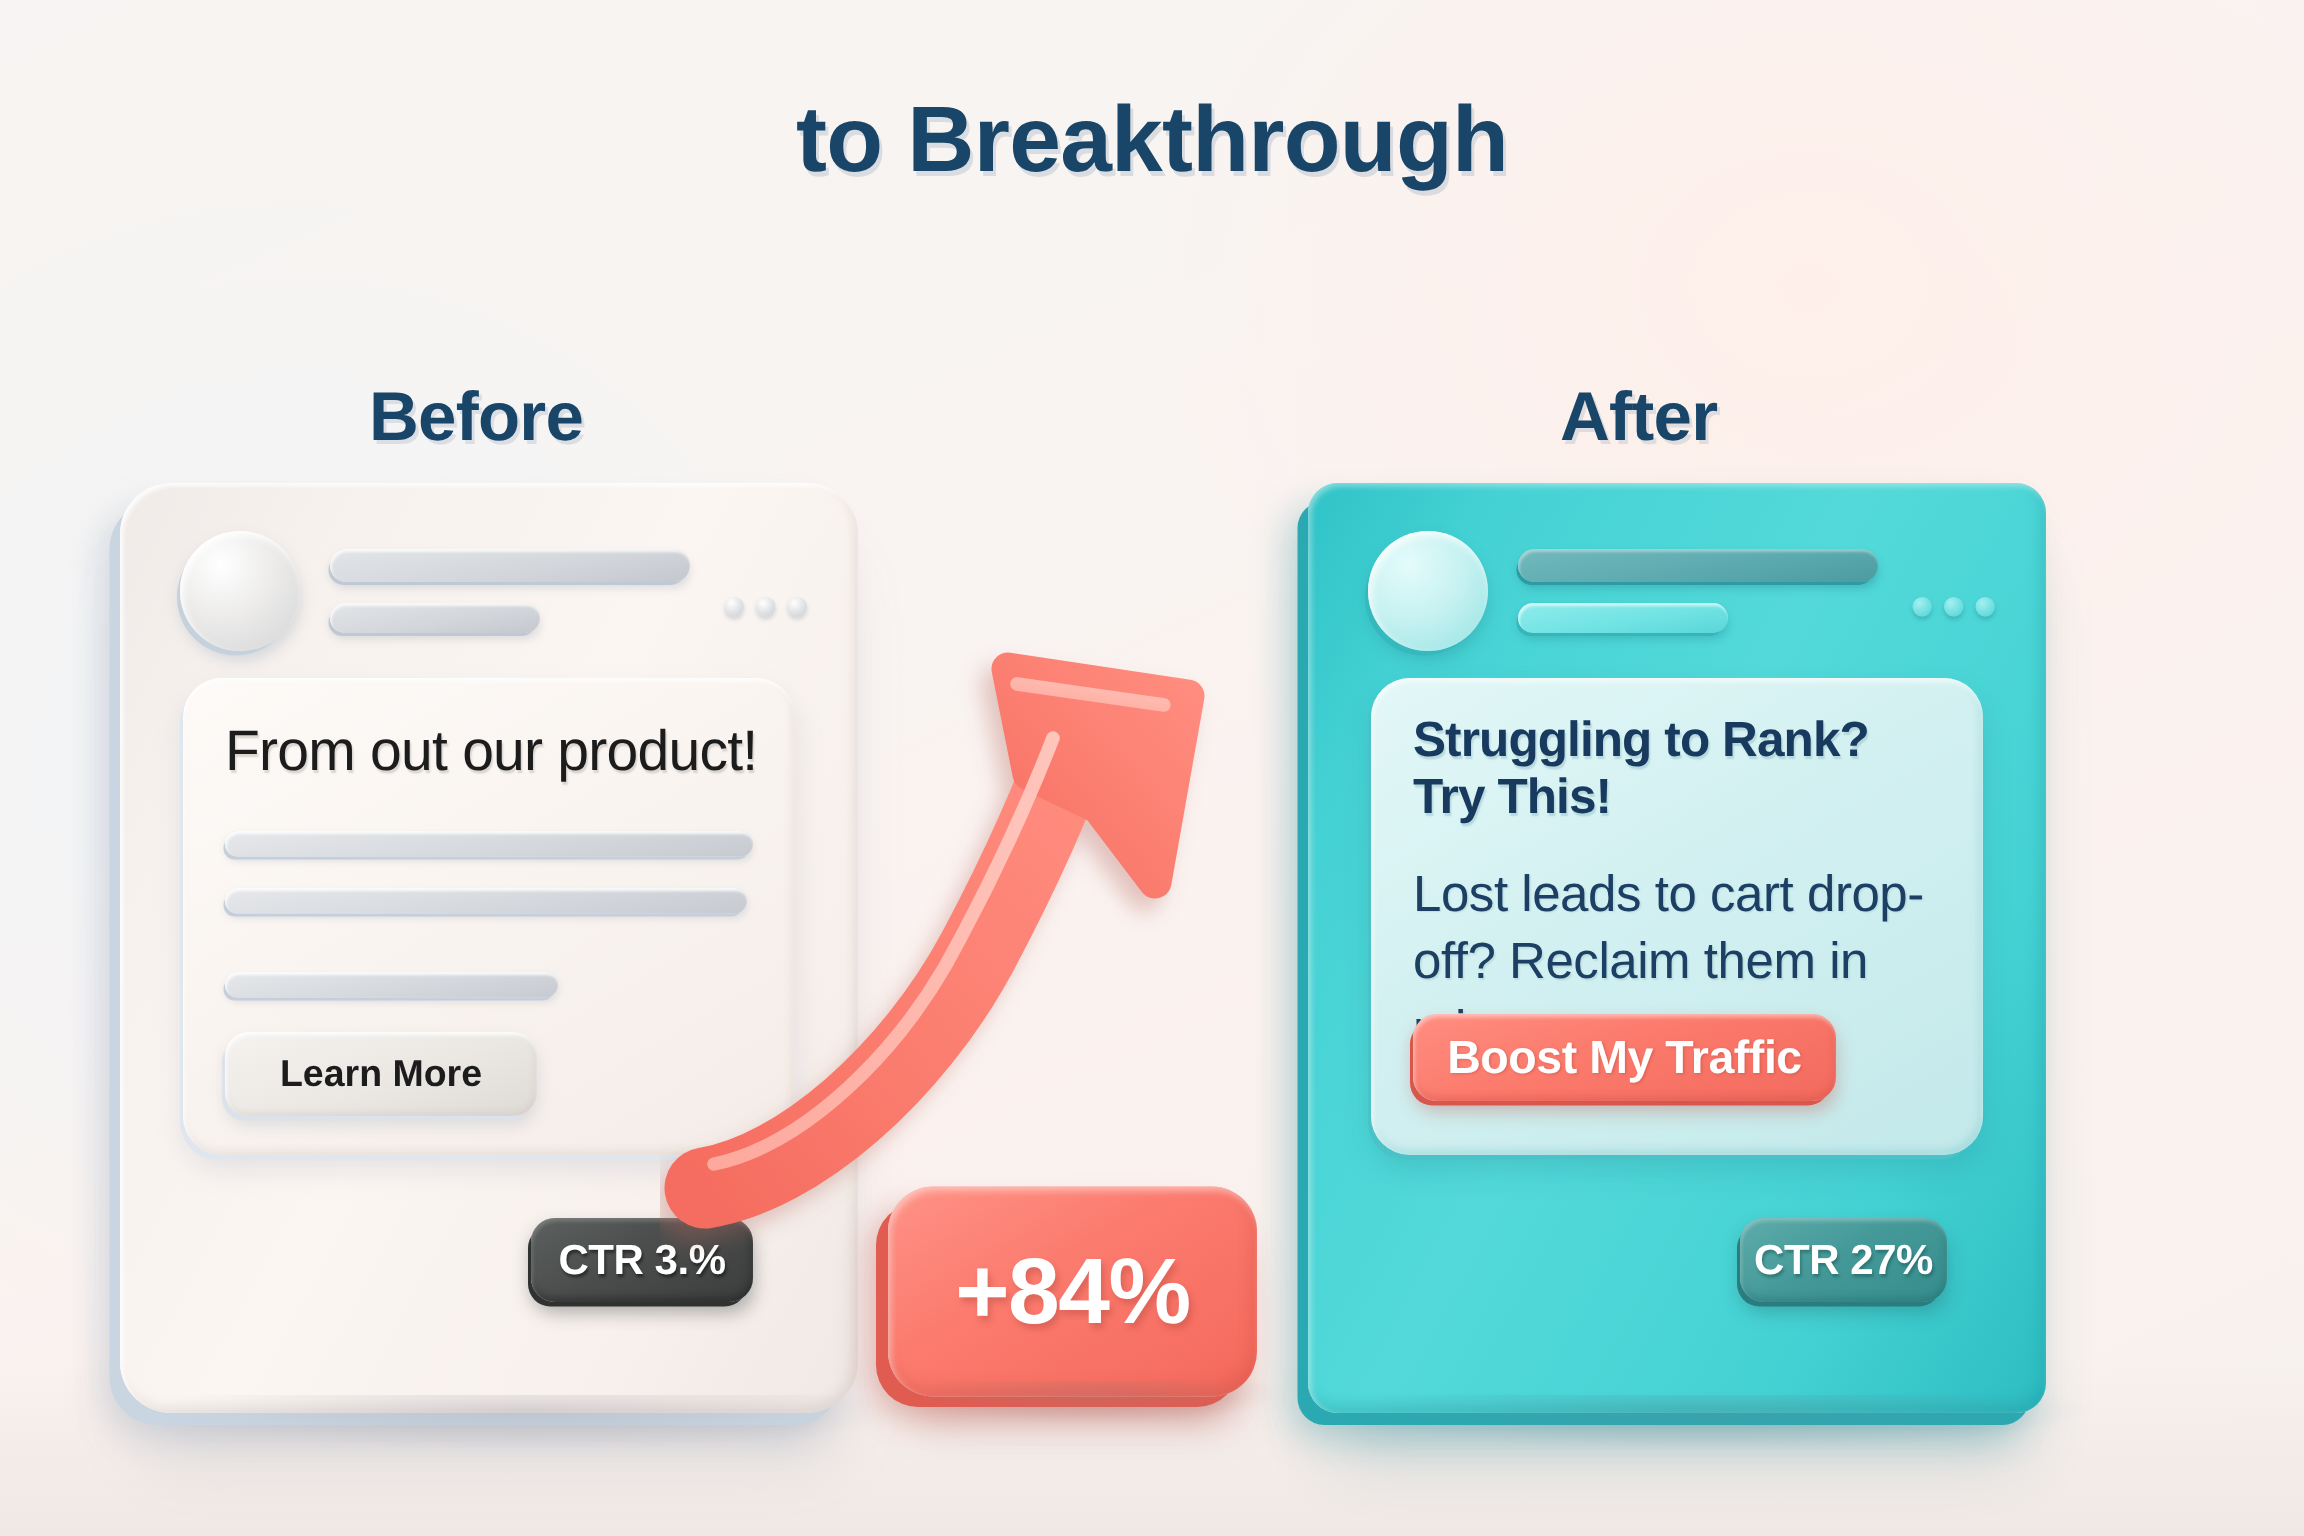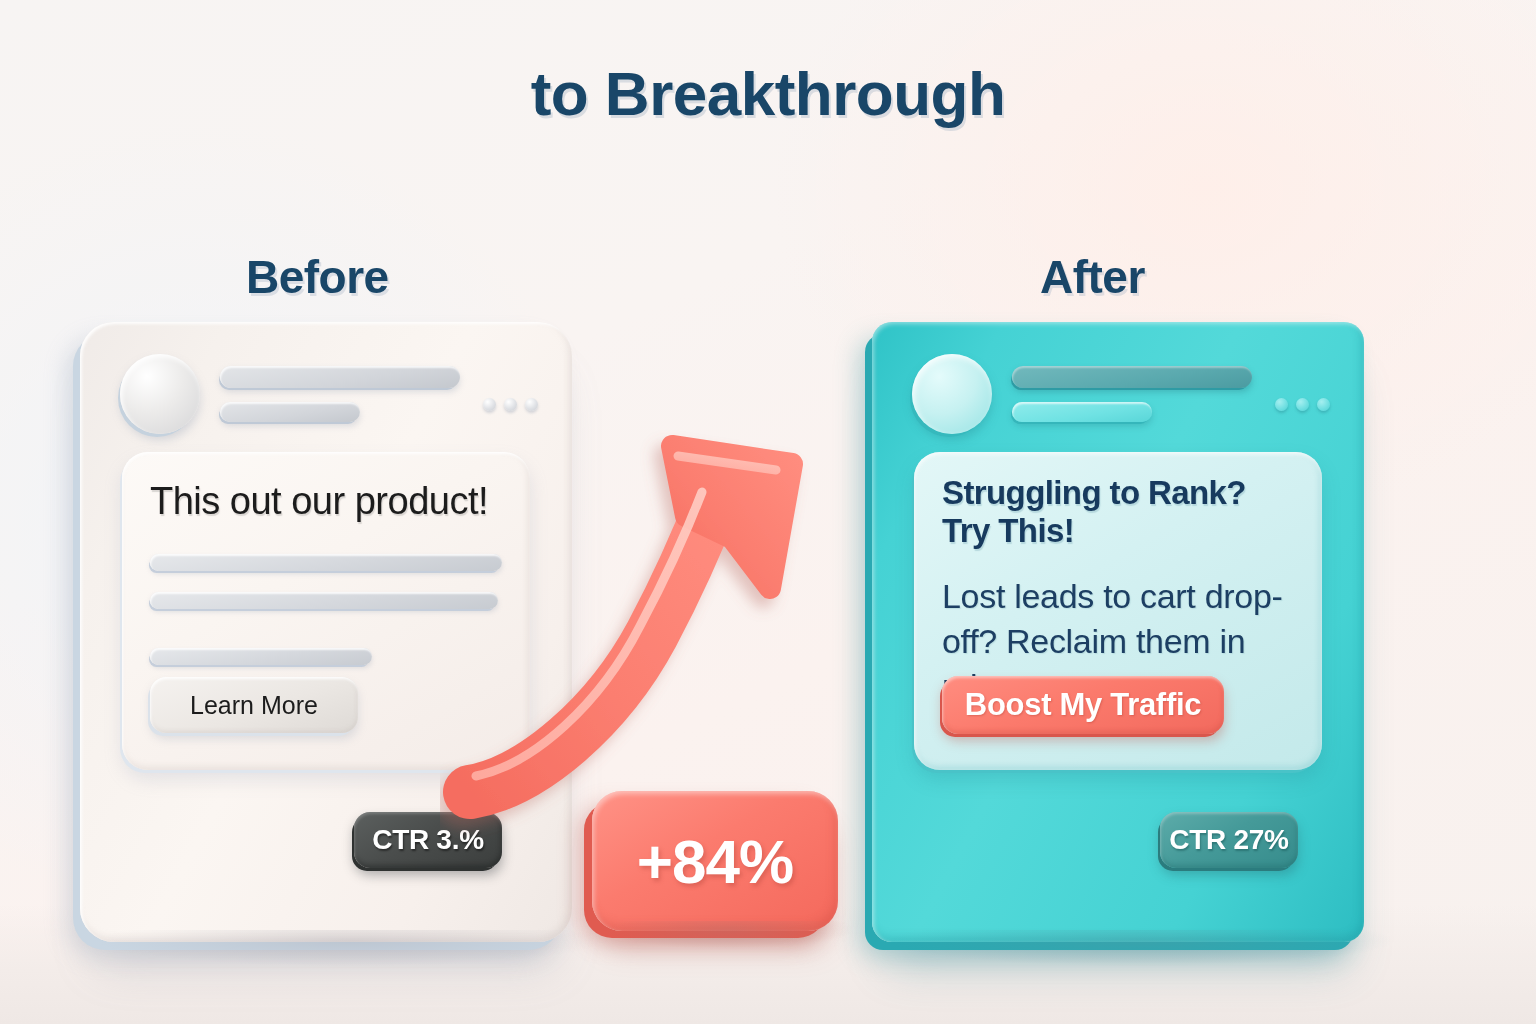--- a/index.html
+++ b/index.html
@@ -166,27 +166,27 @@
   }
   .body-line{ position:absolute; border-radius:99px; height:17px;
     background: linear-gradient(170deg,#e6e8eb 0%,#d5d8dd 55%,#c7cbd1 100%);
     box-shadow:-2px 3px 0 -1px #c5cedb, 0 3px 5px rgba(150,160,180,.28), inset 1px 2px 2px rgba(255,255,255,.85);
   }
   #bl1{ left:28px; top:102px; width:352px; }
   #bl2{ left:28px; top:140px; width:348px; }
   #bl3{ left:28px; top:196px; width:222px; }
 
   #learn-more{
-    position:absolute; left:28px; top:225px; width:208px; height:56px;
+    position:absolute; left:28px; top:236px; width:208px; height:56px;
     border-radius:16px;
     background: linear-gradient(160deg,#f5f2ef 0%,#ebe7e3 55%,#dedad6 100%);
     box-shadow:-3px 4px 0 -1px #dbe2ea, 0 6px 10px rgba(150,160,180,.28),
                inset 1px 2px 3px rgba(255,255,255,.95), inset -1px -2px 4px rgba(200,192,188,.4);
     display:flex; align-items:center; justify-content:center;
-    font-size:25px; color:#1c1c1c; font-weight:400;
+    font-size:25px; color:#1c1c1c; font-weight:700;
   }
 
   
   #after-headline{
     position:absolute; left:28px; top:22px; width:360px;
     font-size:33px; font-weight:bold; color:#173a5e; line-height:1.16; letter-spacing:-0.6px;
     text-shadow: 1px 2px 1px rgba(140,185,195,.45);
   }
   #after-body{
     position:absolute; left:28px; top:122px; width:368px;
@@ -270,21 +270,21 @@
     <div class="head-bar hb-long"></div>
     <div class="head-bar hb-short"></div>
     <div class="dots">
         <i></i>
         <i></i>
         <i></i>
       </div>
   </div>
 
   <div class="panel" id="panel-before">
-    <div id="before-headline">This out our product!</div>
+    <div id="before-headline">From out our product!</div>
     <div class="body-line" id="bl1"></div>
     <div class="body-line" id="bl2"></div>
     <div class="body-line" id="bl3"></div>
     <div id="learn-more">Learn More</div>
   </div>
 
   <div class="ctr" id="ctr-before">CTR 3.%</div>
 </div>
 
 <div class="card" id="card-after">

